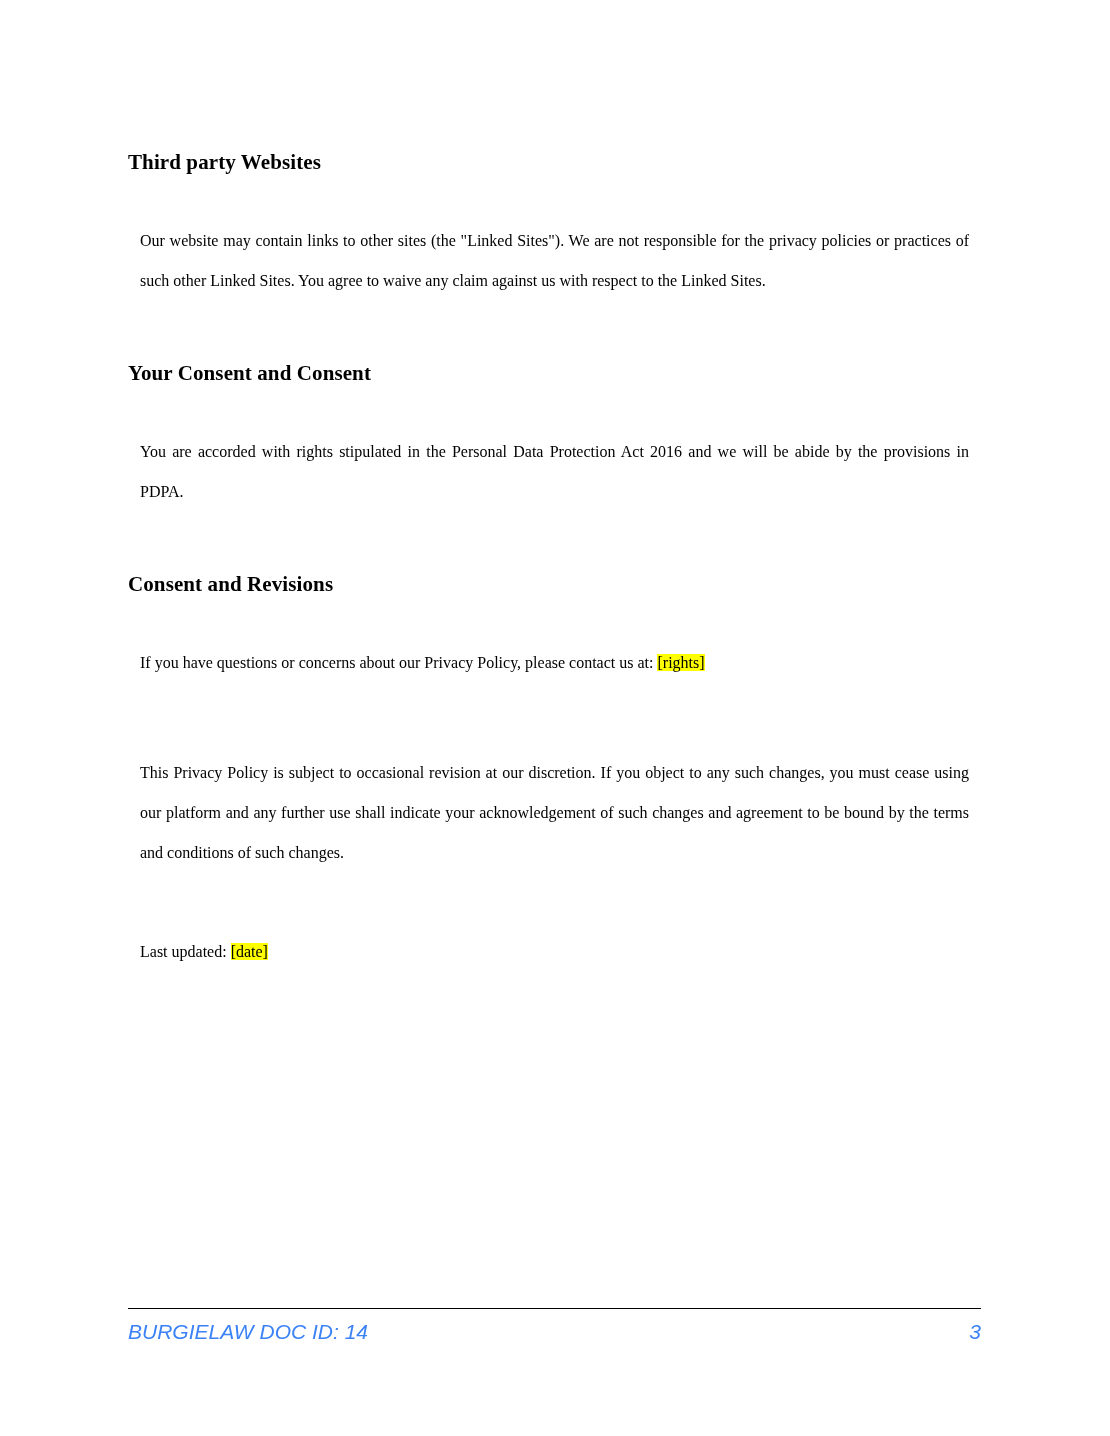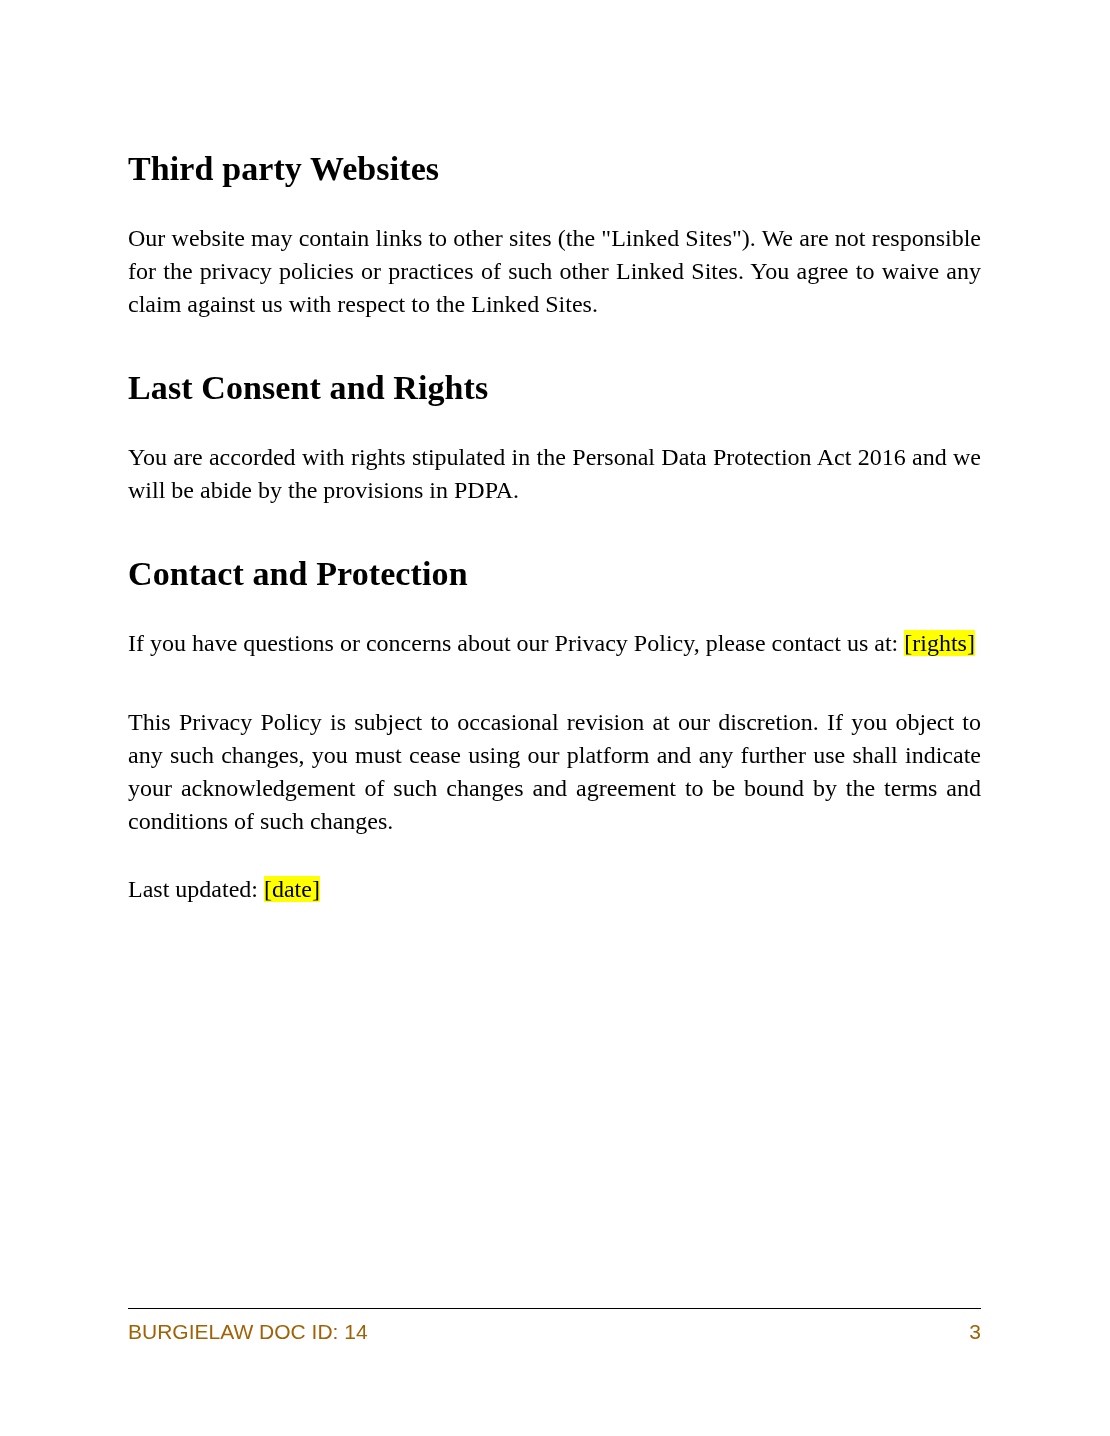--- a/index.html
+++ b/index.html
@@ -18,30 +18,30 @@
     overflow: hidden;
   }
   .content {
     position: absolute;
     left: 128px;
     top: 150px;
     width: 853px;
   }
   h2.section-heading {
     font-family: "Liberation Serif", "DejaVu Serif", serif;
-    font-size: 34px;
+    font-size: 21px;
     font-weight: bold;
     margin: 0;
     padding: 0;
     letter-spacing: 0.1px;
   }
   p.body-text {
-    font-size: 24px;
-    line-height: 33px;
-    margin: 0;
+    font-size: 16px;
+    line-height: 40px;
+    margin: 12px;
     padding: 0;
     text-align: justify;
     text-justify: inter-word;
   }
   .spacer-after-heading { height: 34px; }
   .spacer-before-heading { height: 48px; }
   .gap-small { height: 46px; }
   .gap-medium { height: 35px; }
   .hl {
     background-color: #ffff00;
@@ -51,47 +51,48 @@
     left: 128px;
     top: 1308px;
     width: 853px;
     border-top: 1.5px solid #000000;
     padding-top: 11px;
     display: flex;
     justify-content: space-between;
     align-items: center;
     font-family: "Liberation Sans", "DejaVu Sans", sans-serif;
     font-size: 21px;
-    color: #a16207;
+    color: #3b82f6;
+    font-style: italic;
   }
   .footer .page-num {
     font-family: "Liberation Sans", "DejaVu Sans", sans-serif;
     font-size: 21px;
   }
 </style>
 </head>
 <body>
 
 <div class="page">
 
   <div class="content">
 
     <h2 class="section-heading">Third party Websites</h2>
     <div class="spacer-after-heading"></div>
     <p class="body-text">Our website may contain links to other sites (the "Linked Sites"). We are not responsible for the privacy policies or practices of such other Linked Sites. You agree to waive any claim against us with respect to the Linked Sites.</p>
 
     <div class="spacer-before-heading"></div>
 
-    <h2 class="section-heading">Last Consent and Rights</h2>
+    <h2 class="section-heading">Your Consent and Consent</h2>
     <div class="spacer-after-heading"></div>
     <p class="body-text">You are accorded with rights stipulated in the Personal Data Protection Act 2016 and we will be abide by the provisions in PDPA.</p>
 
     <div class="spacer-before-heading"></div>
 
-    <h2 class="section-heading">Contact and Protection</h2>
+    <h2 class="section-heading">Consent and Revisions</h2>
     <div class="spacer-after-heading"></div>
 
     <p class="body-text"><span>If you have questions or concerns about our Privacy Policy, please contact us at: </span><span class="hl">[rights]</span></p>
 
     <div class="gap-small"></div>
 
     <p class="body-text">This Privacy Policy is subject to occasional revision at our discretion. If you object to any such changes, you must cease using our platform and any further use shall indicate your acknowledgement of such changes and agreement to be bound by the terms and conditions of such changes.</p>
 
     <div class="gap-medium"></div>
 

